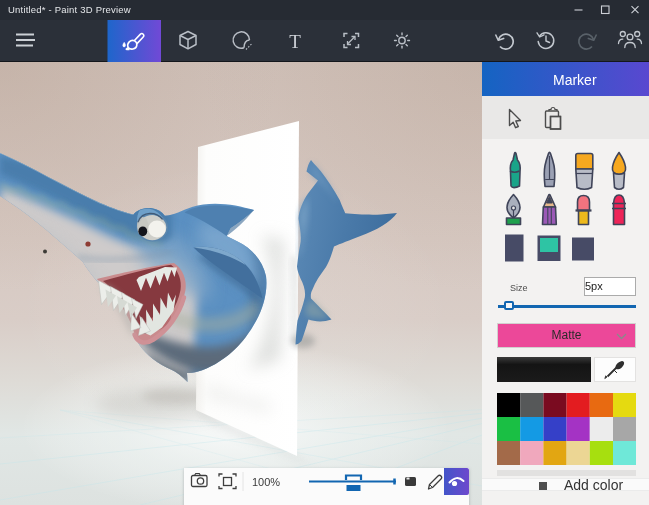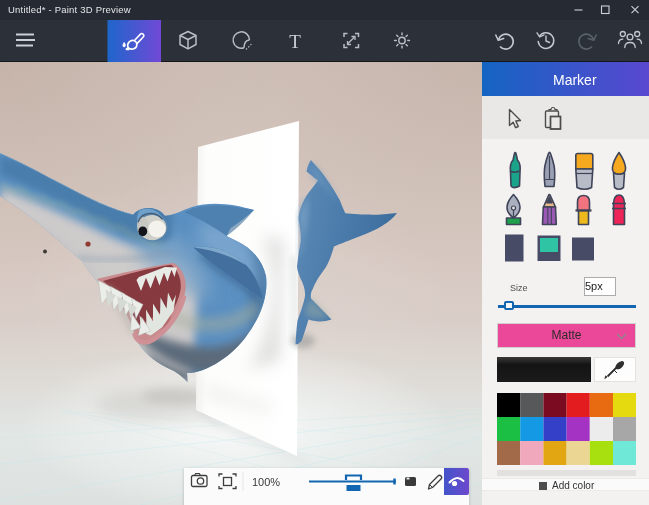--- a/index.html
+++ b/index.html
@@ -378,21 +378,21 @@
       <g>
         <rect x="505" y="234.5" width="18.5" height="27" fill="#474b66"></rect>
         <rect x="537.5" y="235.5" width="23" height="25.5" fill="#474b66"></rect>
         <rect x="540" y="238" width="18" height="14" fill="#2ec4a4"></rect>
         <rect x="572" y="237.5" width="22" height="23" fill="#474b66"></rect>
       </g>
 </g>
     </svg>
 
     <div class="abs" style="left:16px;top:221px;font-size:9px;color:#4d4d4d;margin-left:12px;">Size</div>
-    <div class="abs" style="left:102px;top:215px;width:32px;height:19px;background:#fff;border:1px solid #ababab;font-size:11px;color:#1c1c1c;text-align:right;line-height:17px;padding-right:18px;">5px</div>
+    <div class="abs" style="left:102px;top:215px;width:52px;height:19px;background:#fff;border:1px solid #ababab;font-size:11px;color:#1c1c1c;text-align:left;line-height:17px;padding-right:18px;">5px</div>
     <div class="abs" style="left:16px;top:243px;width:138px;height:3px;background:#1266b1;"></div>
     <div class="abs" style="left:22px;top:239px;width:10px;height:9px;background:#f8f8f8;border:2px solid #1266b1;border-radius:2px;"></div>
 
     <div class="abs" style="left:15px;top:261px;width:139px;height:25px;background:#ec4899;border:1px solid #d2d0cf;font-size:12px;color:#2b2b2b;text-align:center;line-height:23px;">Matte<svg style="position:absolute;right:8px;top:9px" width="11" height="7" viewBox="0 0 11 7">
           <path d="M1 1 L5.5 5.5 L10 1" stroke="#8a8a8a" stroke-width="1.3" fill="none"></path>
         </svg></div>
 
     <div class="abs" style="left:15px;top:295px;width:94px;height:25px;background:linear-gradient(180deg,#3a3a3a,#141414 30%,#1b1b1b);"></div>
     <div class="abs" style="left:112px;top:295px;width:42px;height:25px;background:#fdfdfd;border:1px solid #e3e2e1;">
       <svg width="40" height="23" viewBox="0 0 40 23">
@@ -425,21 +425,21 @@
             <rect x="69.6" y="48" width="23.2" height="24" fill="#ecd694"></rect>
             <rect x="92.8" y="48" width="23.2" height="24" fill="#a7df0f"></rect>
             <rect x="116" y="48" width="23" height="24" fill="#6fe8d8"></rect>
       </g>
     </svg></div>
 
     <div class="abs" style="left:15px;top:408px;width:139px;height:6px;background:#e2e1e0;"></div>
 
     <div class="abs" style="left:0px;top:416px;width:167px;height:13px;background:#fafafa;border-top:1px solid #ebebeb;border-bottom:1px solid #ebebeb;">
       <div class="abs" style="left:57px;top:2.5px;width:8px;height:8px;background:#4e4e4e;"></div>
-      <div class="abs" style="left:70px;top:0px;font-size:10px;color:#333;line-height:13px;">Add color</div>
+      <div class="abs" style="left:82px;top:0px;font-size:14px;color:#333;line-height:13px;">Add color</div>
     </div>
   </div>
   <div id="viewbar">
   <svg width="285" height="27" viewBox="0 0 285 27">
 
     <g stroke="#3d3d3d" stroke-width="1.3" fill="none">
       <rect x="7.5" y="7.5" width="15.5" height="11" rx="1.5"></rect>
       <path d="M10.5 7.5 l1.2 -2 h3.6 l1.2 2" stroke-width="1.1"></path>
       <circle cx="16.5" cy="13" r="3.2"></circle>
     </g>

